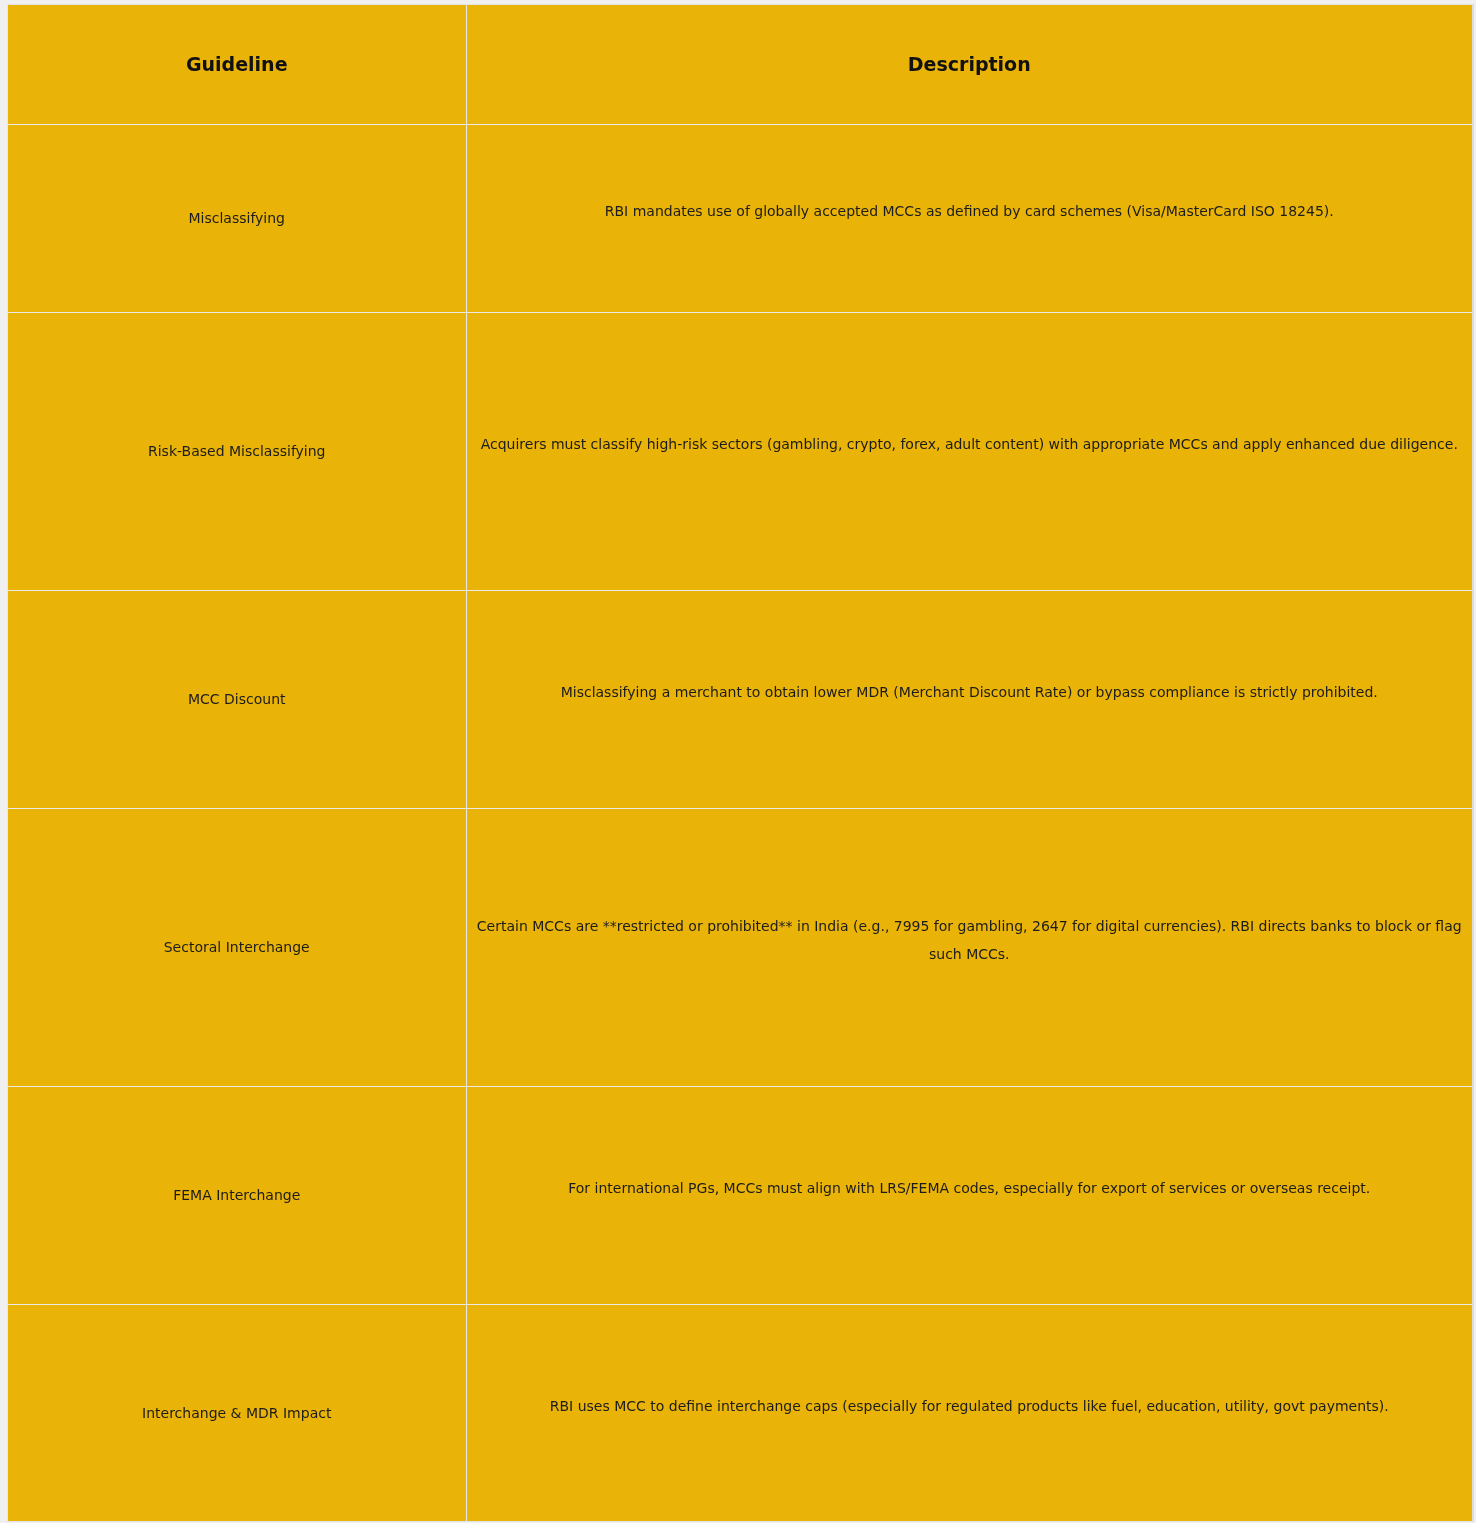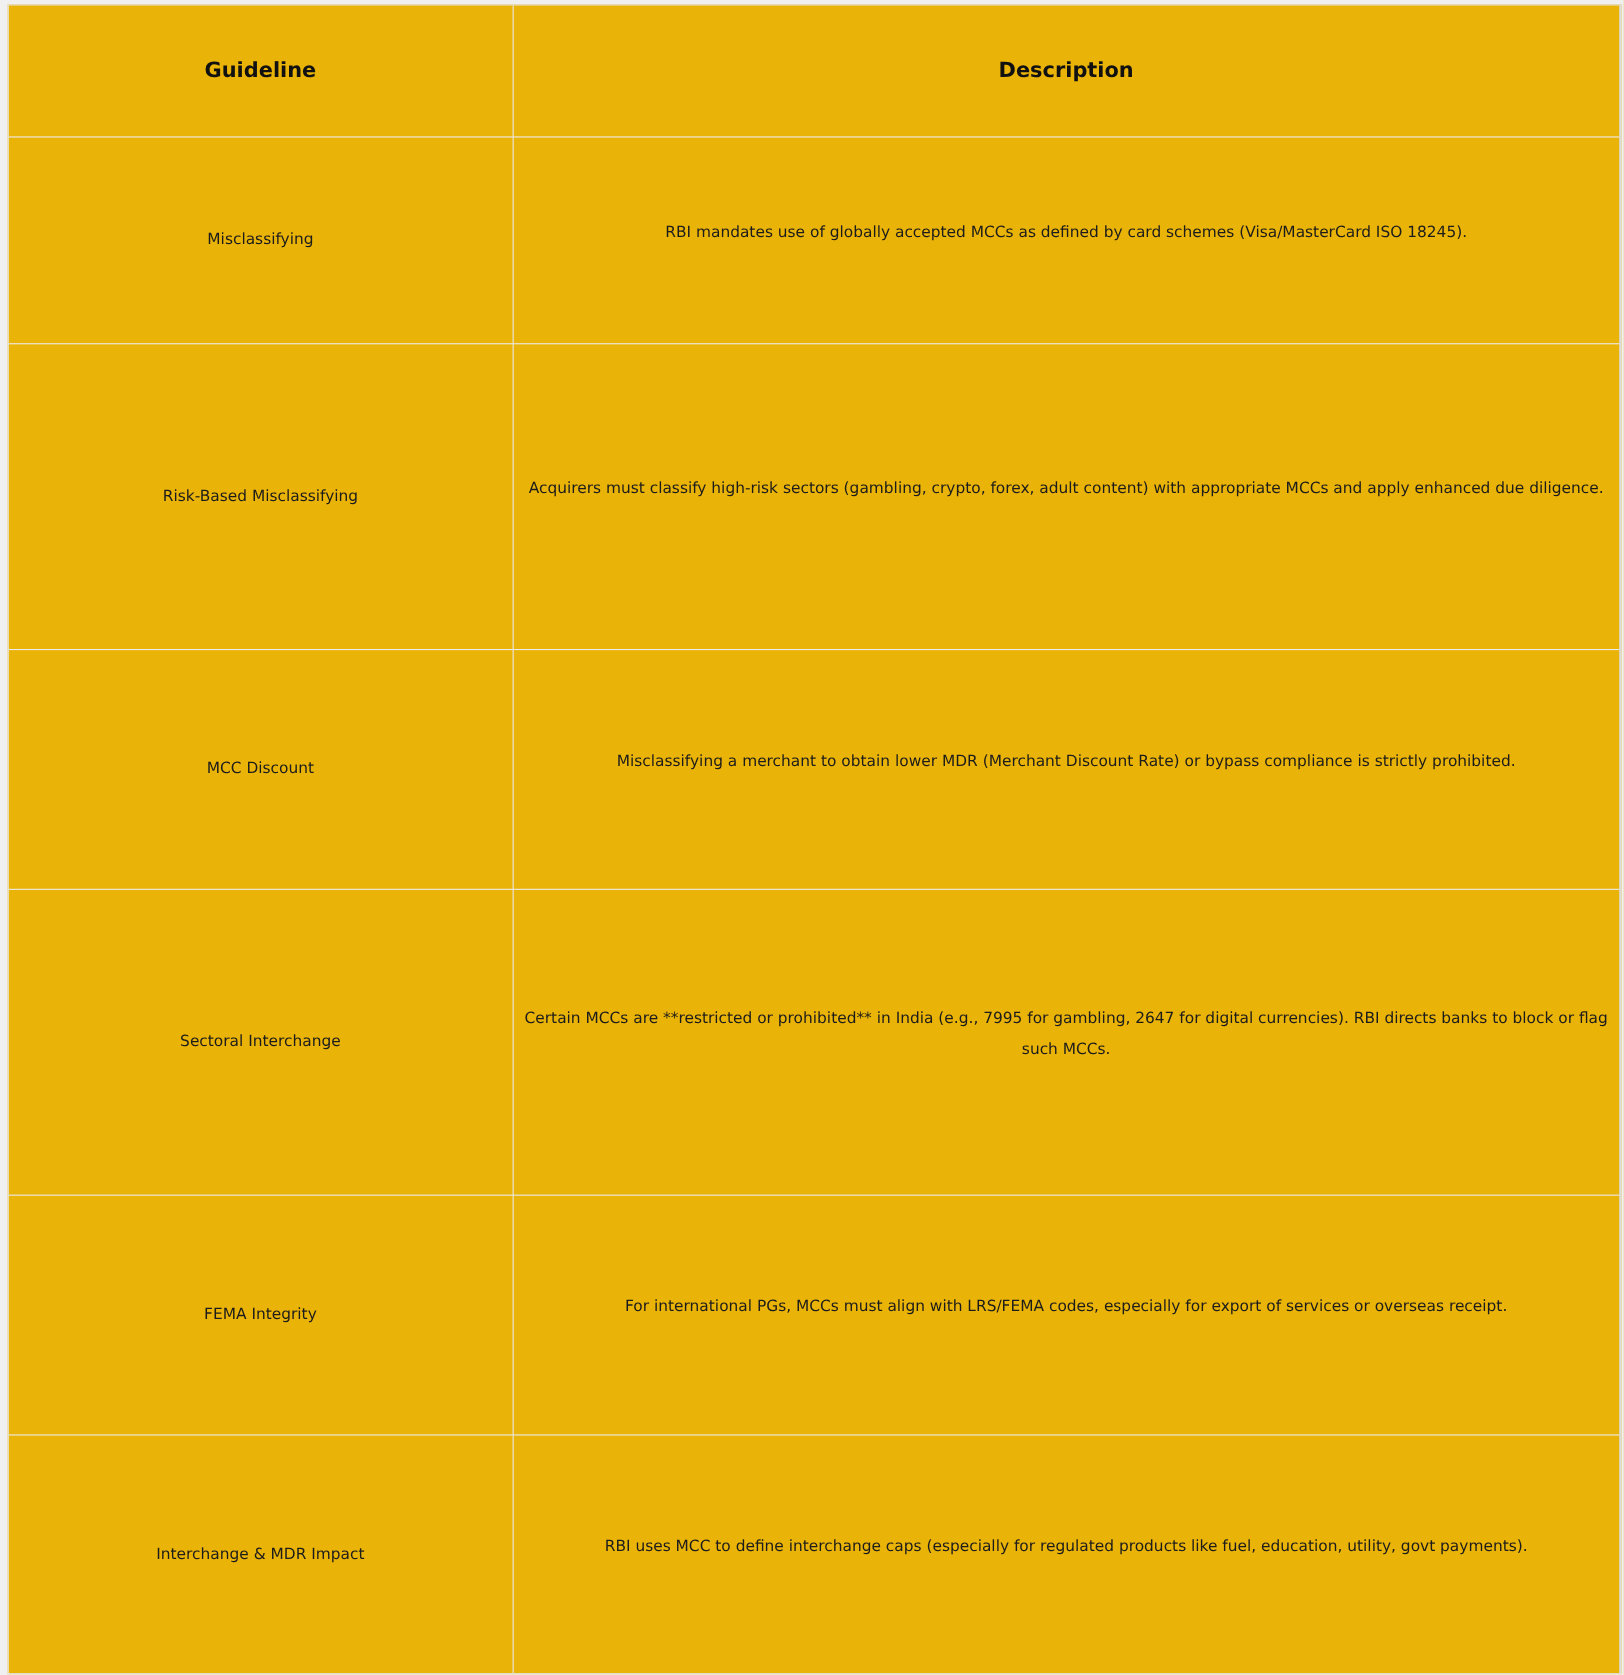--- a/index.html
+++ b/index.html
@@ -87,21 +87,21 @@
       </tr>
       <tr class="h2">
         <td class="guide">MCC Discount</td>
         <td class="desc">Misclassifying a merchant to obtain lower MDR (Merchant Discount Rate) or bypass compliance is strictly prohibited.</td>
       </tr>
       <tr class="h3">
         <td class="guide">Sectoral Interchange</td>
         <td class="desc">Certain MCCs are **restricted or prohibited** in India (e.g., 7995 for gambling, 2647 for digital currencies). RBI directs banks to block or flag such MCCs.</td>
       </tr>
       <tr class="h4">
-        <td class="guide">FEMA Integrity</td>
+        <td class="guide">FEMA Interchange</td>
         <td class="desc">For international PGs, MCCs must align with LRS/FEMA codes, especially for export of services or overseas receipt.</td>
       </tr>
       <tr class="h5">
         <td class="guide">Interchange &amp; MDR Impact</td>
         <td class="desc">RBI uses MCC to define interchange caps (especially for regulated products like fuel, education, utility, govt payments).</td>
       </tr>
     </tbody>
   </table>
 </div>
 

